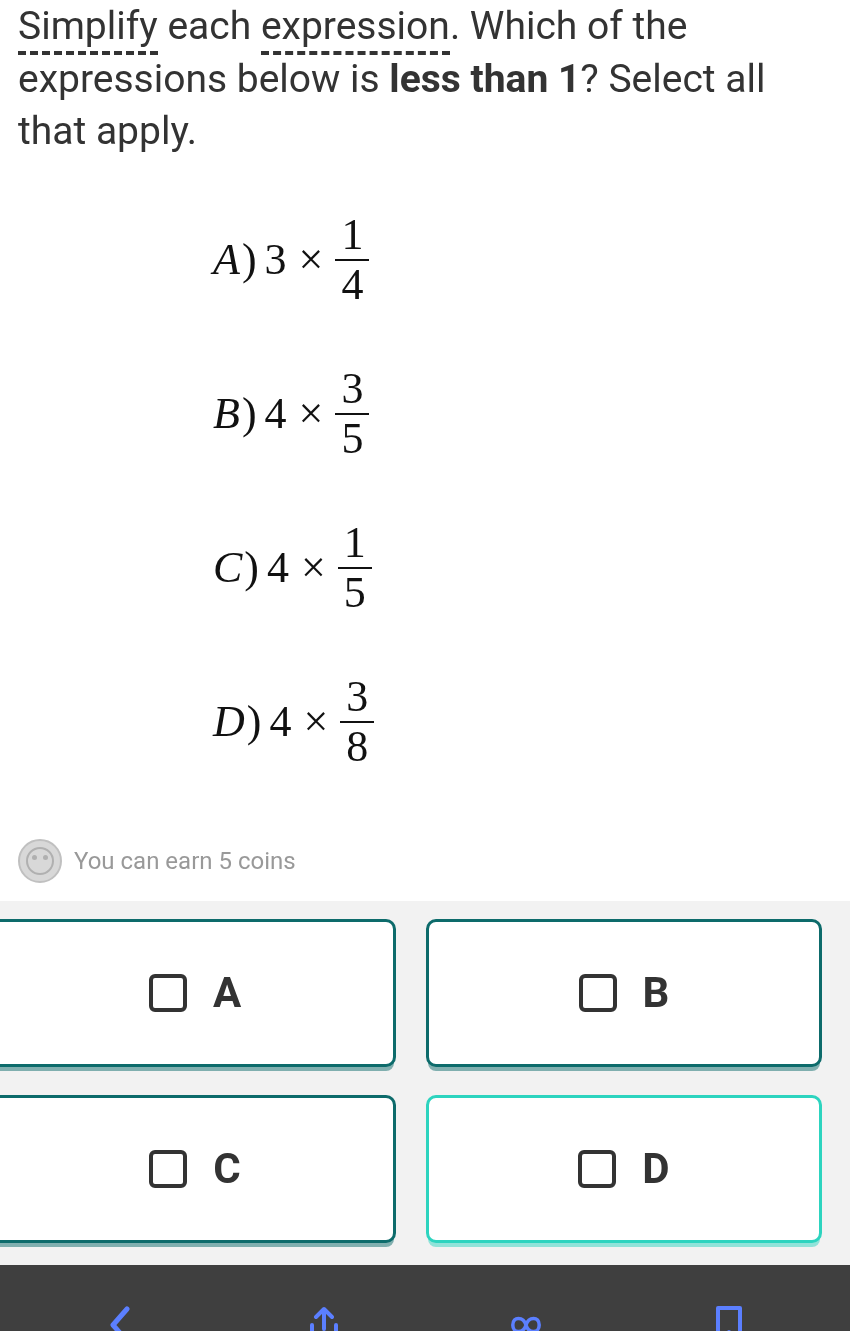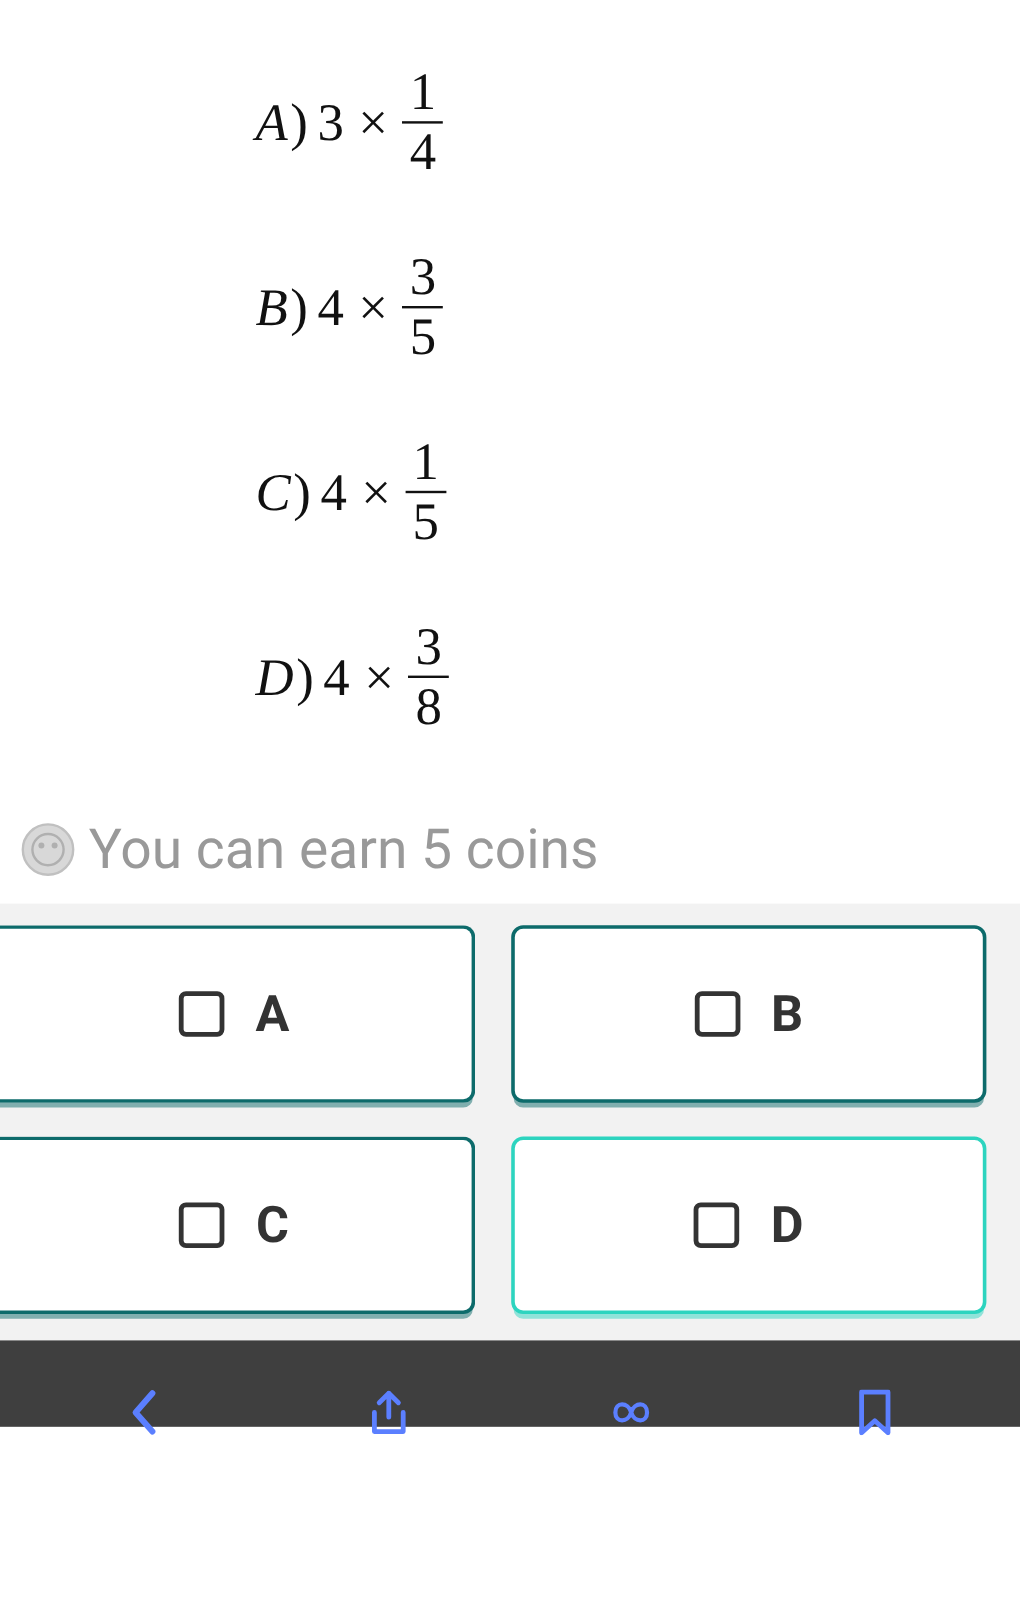--- a/index.html
+++ b/index.html
@@ -106,21 +106,21 @@
       position: absolute;
       top: 6px;
       width: 5px;
       height: 5px;
       background: #b0b0b0;
       border-radius: 50%;
     }
     .coin-inner::before { left: 4px; }
     .coin-inner::after { right: 4px; }
     .coins-text {
-      font-size: 46px;
+      font-size: 24px;
       color: #999999;
       font-weight: 400;
     }
     .answer-area {
       background: #f2f2f2;
       padding: 18px 28px 22px 0;
     }
     .answer-grid {
       display: grid;
       grid-template-columns: 1fr 1fr;
@@ -179,20 +179,25 @@
       display: flex;
       align-items: center;
       justify-content: center;
       margin-bottom: -10px;
     }
   </style>
 </head>
 <body>
 
 <div class="question-area">
+  <p class="question-text">
+    <span class="dotted-underline">Simplify</span>
+    <span>each</span>
+    <span class="dotted-underline">expression</span><span>. Which of the expressions below is </span><span class="bold">less than 1</span><span>? Select all that apply.</span>
+  </p>
 
   <div class="expressions">
     <div class="expression-row">
       <span class="expr-label">A</span>
         <span class="paren">)</span>
       <span class="integer">3</span>
       <span class="times">×</span>
       <span class="fraction">
         <span class="num">1</span>
         <span class="den">4</span>

